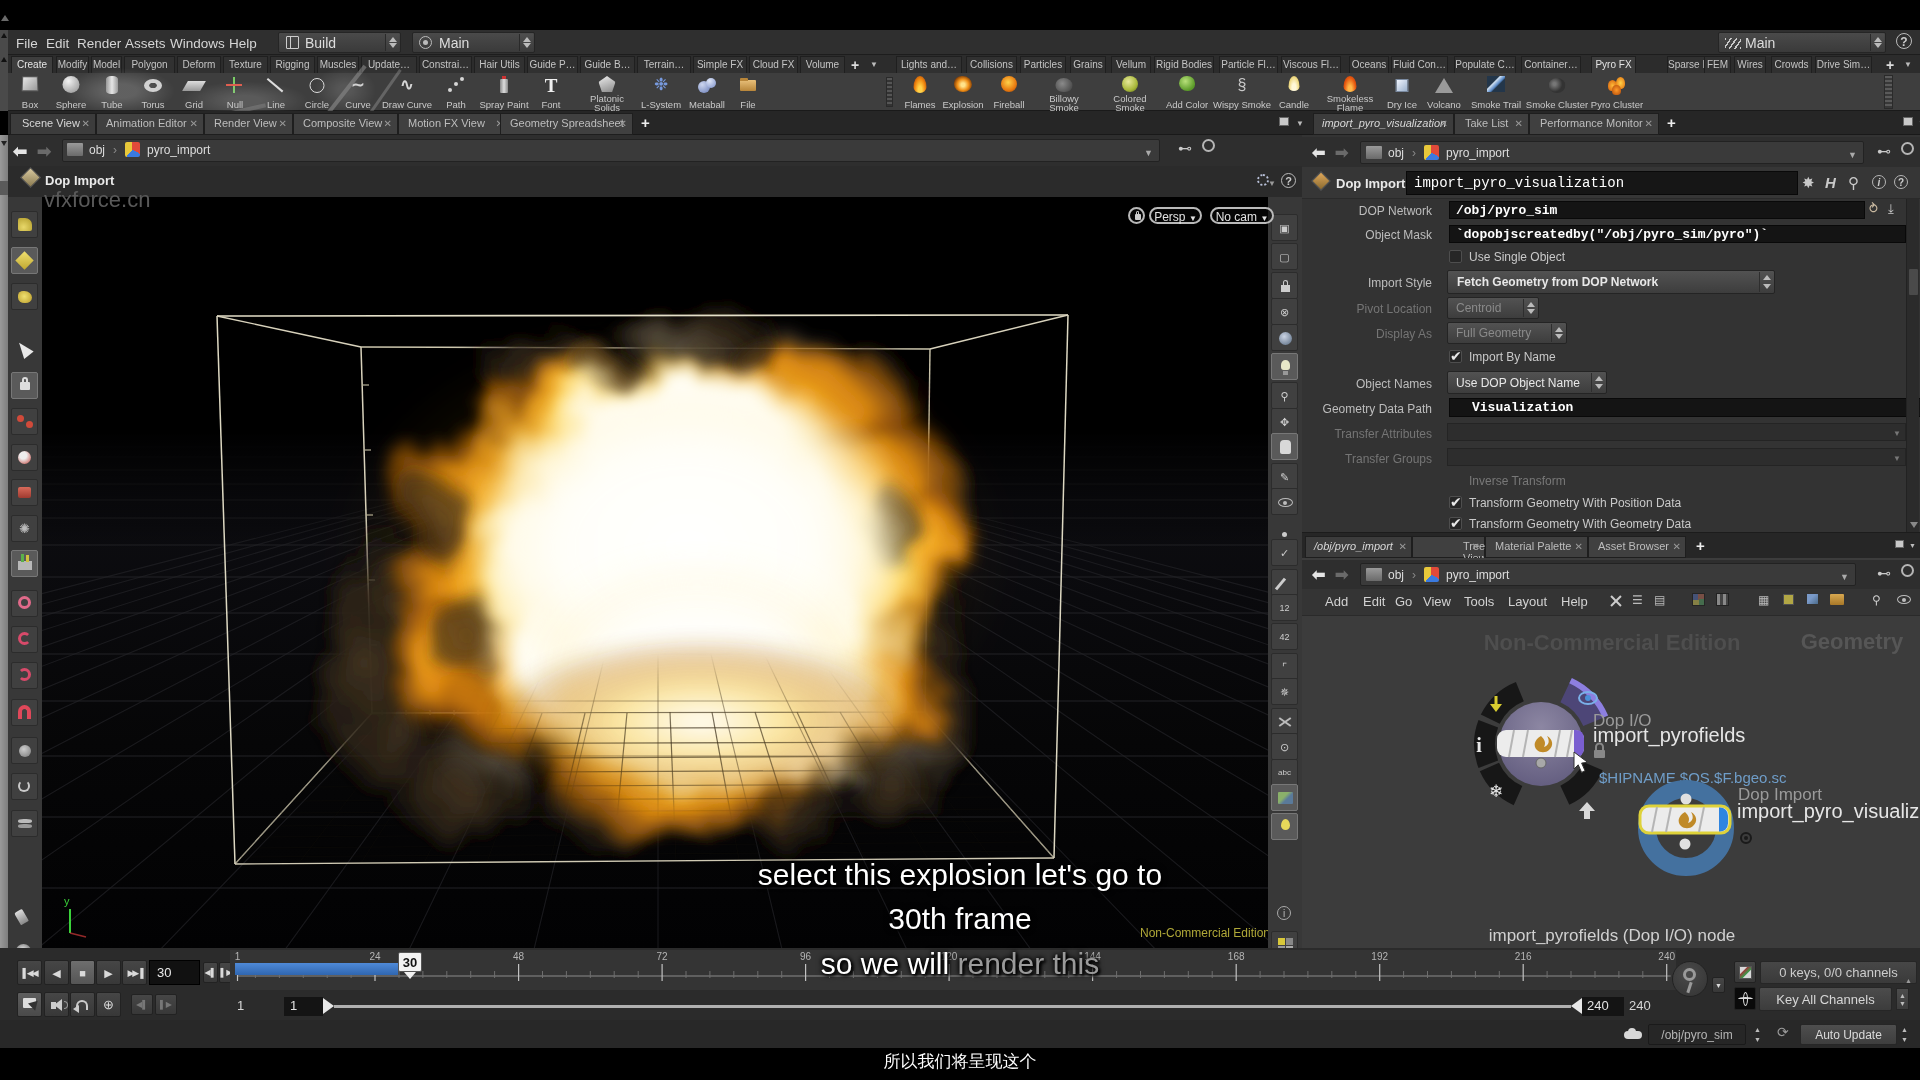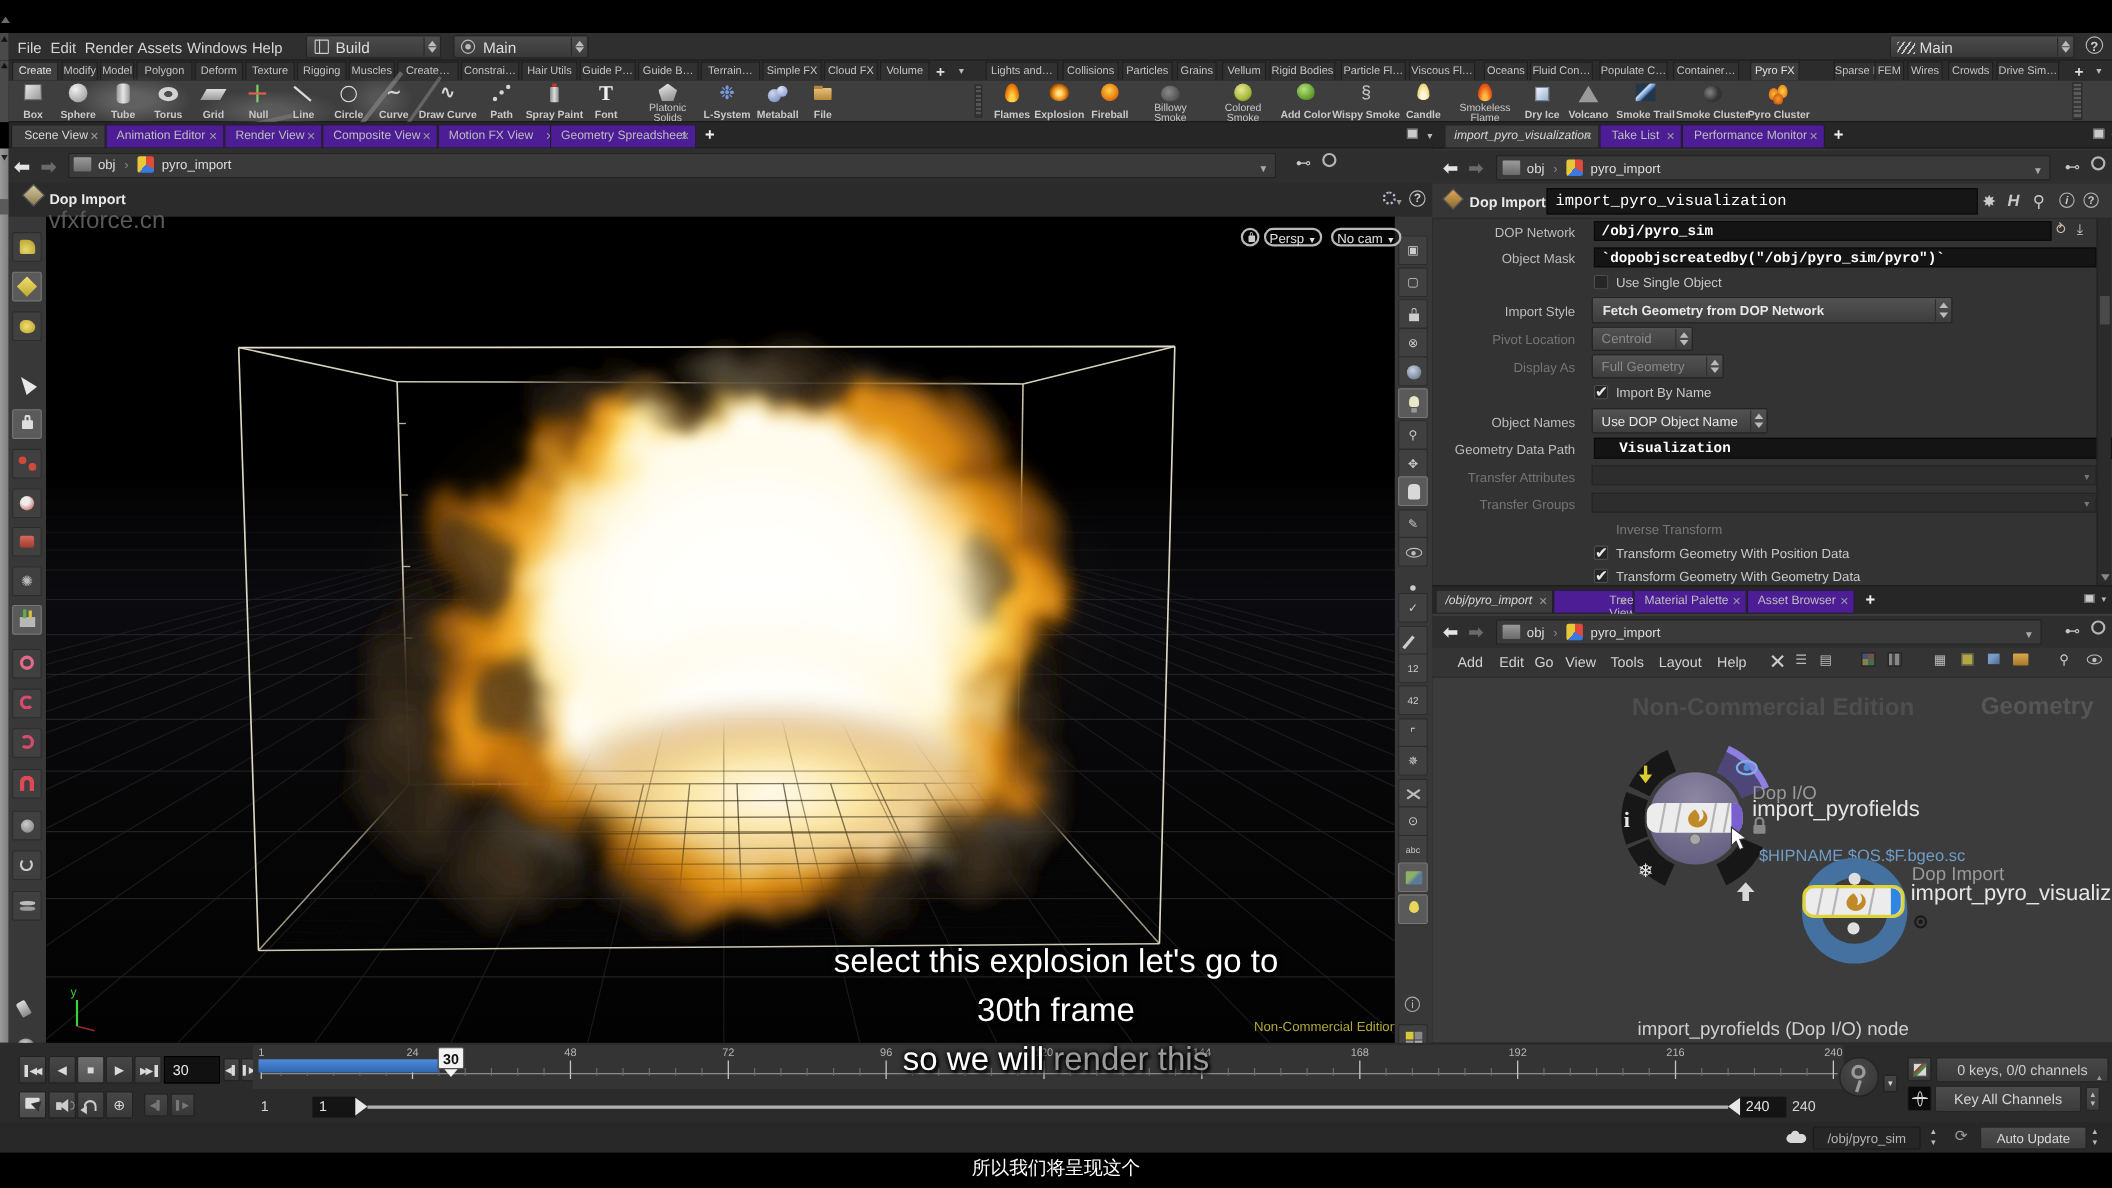--- a/index.html
+++ b/index.html
@@ -15,26 +15,26 @@
 .widget { position:absolute; background:linear-gradient(#4a4a4a,#3a3a3a); border:1px solid #252525; border-radius:2px; color:#ddd; font-size:14px; }
 .spin { position:absolute; right:1px; top:1px; bottom:1px; width:14px; border-left:1px solid #2a2a2a; background:linear-gradient(#4e4e4e,#3c3c3c); }
 .spin:before { content:""; position:absolute; left:3px; top:3px; border-left:4px solid transparent; border-right:4px solid transparent; border-bottom:5px solid #bbb; }
 .spin:after  { content:""; position:absolute; left:3px; bottom:3px; border-left:4px solid transparent; border-right:4px solid transparent; border-top:5px solid #bbb; }
 
 #shelfrow { left:8px; top:55px; width:1912px; height:18px; background:#2c2c2c; }
 .stab { position:absolute; top:1px; height:17px; background:#313131; border:1px solid #1f1f1f; border-bottom:none; color:#c4c4c4; font-size:10px; text-align:center; line-height:16px; white-space:nowrap; overflow:hidden; }
 .stab.act { background:#3e3e3e; color:#e4e4e4; }
 #shelfbody { left:8px; top:73px; width:1912px; height:38px; background:#3e3e3e; border-bottom:1px solid #1a1a1a; }
 .tool { position:absolute; text-align:center; color:#c9c9c9; font-size:9.5px; }
-.tool .lab { position:absolute; top:26px; left:50%; transform:translateX(-50%); white-space:nowrap;font-weight:bold; }
+.tool .lab { position:absolute; top:26px; left:50%; transform:translateX(-50%); white-space:nowrap; }
 .tool .lab2 { position:absolute; top:21px; left:50%; transform:translateX(-50%); white-space:pre; text-align:center; line-height:9px; font-size:9.5px; }
 .ticon { position:absolute; left:50%; top:3px; transform:translateX(-50%); width:20px; height:20px; }
 
 #panetabs { left:8px; top:111px; width:1912px; height:24px; background:#262626; border-bottom:1px solid #191919;padding-left:12px; }
-.ptab { position:absolute; top:2px; height:22px; background:#4c1d95; border:1px solid #1e1e1e; color:#bdbdbd; font-size:11px; }
+.ptab { position:absolute; top:2px; height:22px; background:#404040; border:1px solid #1e1e1e; color:#bdbdbd; font-size:11px; }
 .ptab.act { background:#3c3c3c; color:#d8d8d8; }
 .ptab .x { color:#999; font-size:10px; }
 
 #vpleftbar { left:0px; top:135px; width:8px; height:813px; background:linear-gradient(90deg,#9a9a9a,#7e7e7e); }
 #vp { left:8px; top:135px; width:1294px; height:813px; background:#333; }
 #vp-path { position:absolute; left:0; top:0; width:100%; height:31px; background:#2e2e2e; }
 #vp-hdr { position:absolute; left:0; top:31px; width:100%; height:31px; background:#2b2b2b; }
 .crumb { position:absolute; background:#3a3a3a; border:1px solid #222; border-radius:2px; }
 #vp-canvas { position:absolute; left:34px; top:62px; width:1226px; height:751px; background:#000; overflow:hidden; }
 #vp-ltool { position:absolute; left:0px; top:62px; width:34px; height:751px; background:#383838; }
@@ -101,21 +101,21 @@
   </div>
   <div id="shelfrow" class="abs">
     <span class="stab act" style="left:3px;width:42px;">Create</span>
     <span class="stab" style="left:48px;width:33px;">Modify</span>
     <span class="stab" style="left:83px;width:31px;">Model</span>
     <span class="stab" style="left:116px;width:51px;">Polygon</span>
     <span class="stab" style="left:169px;width:44px;">Deform</span>
     <span class="stab" style="left:215px;width:45px;">Texture</span>
     <span class="stab" style="left:262px;width:45px;">Rigging</span>
     <span class="stab" style="left:309px;width:42px;">Muscles</span>
-    <span class="stab" style="left:353px;width:56px;">Create…</span>
+    <span class="stab" style="left:353px;width:56px;">Update…</span>
     <span class="stab" style="left:411px;width:53px;">Constrai…</span>
     <span class="stab" style="left:466px;width:51px;">Hair Utils</span>
     <span class="stab" style="left:519px;width:51px;">Guide P…</span>
     <span class="stab" style="left:572px;width:55px;">Guide B…</span>
     <span class="stab" style="left:629px;width:54px;">Terrain…</span>
     <span class="stab" style="left:685px;width:54px;">Simple FX</span>
     <span class="stab" style="left:741px;width:49px;">Cloud FX</span>
     <span class="stab" style="left:792px;width:45px;">Volume</span>
     <span class="txt" style="left:843px;top:2px;color:#ddd;font-size:14px;font-weight:bold;">+</span>
     <span class="txt" style="left:862px;top:5px;color:#bbb;font-size:8px;">▼</span>

